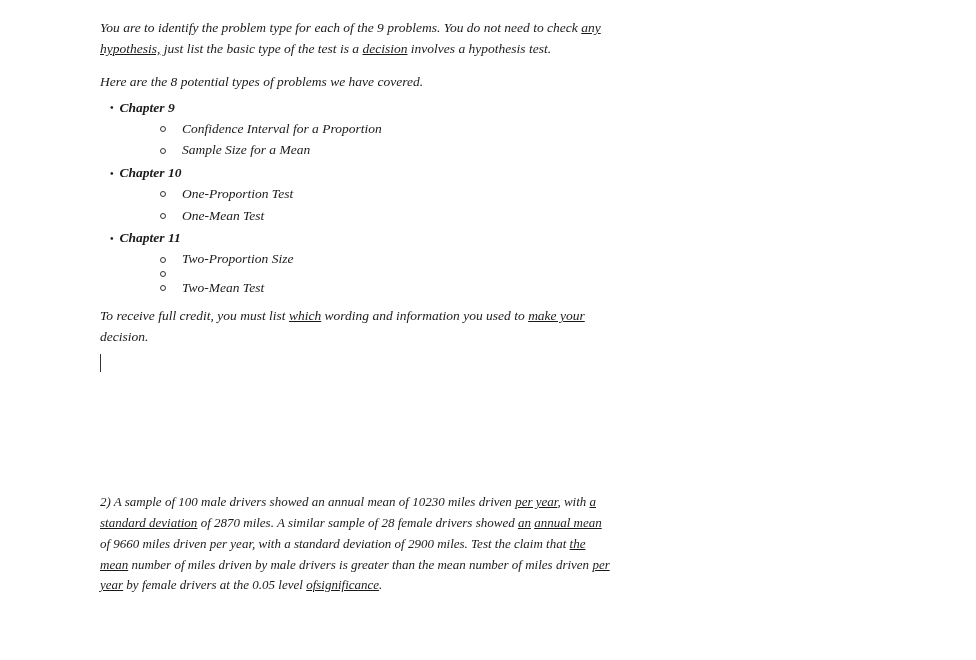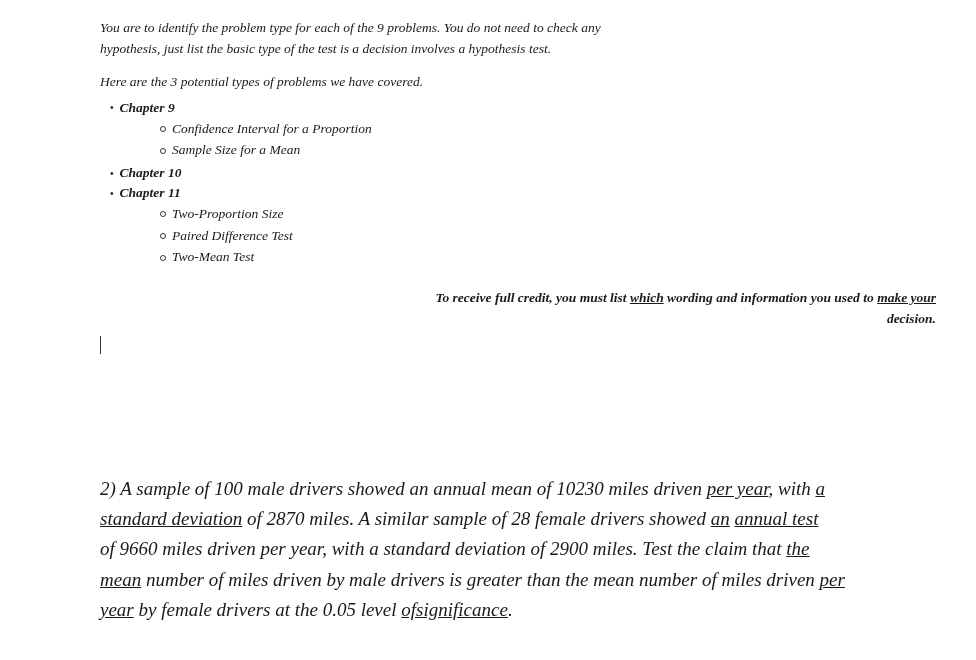--- a/index.html
+++ b/index.html
@@ -23,20 +23,21 @@
     }
 
     .intro-text {
       font-style: italic;
       line-height: 1.55;
       margin-bottom: 14px;
       font-size: 13.5px;
     }
 
     .intro-text .underline {
+      text-decoration: underline;
       text-decoration-style: solid;
     }
 
     .section-heading {
       font-style: italic;
       margin-bottom: 10px;
       font-size: 13.5px;
     }
 
     .outline {
@@ -64,84 +65,83 @@
     }
 
     .sub-items {
       margin-left: 50px;
       margin-top: 1px;
     }
 
     .sub-item {
       display: flex;
       align-items: center;
-      gap: 6px;
+      gap: 16px;
       font-style: italic;
       font-size: 13.5px;
       line-height: 1.6;
     }
 
     .sub-item .circle {
       width: 6px;
       height: 6px;
       border-radius: 50%;
       border: 1px solid #333;
       display: inline-block;
       flex-shrink: 0;
       margin-top: 1px;
     }
 
     .credit-text {
-      font-weight: bold;
+      font-weight: normal;
       font-style: italic;
       line-height: 1.55;
       font-size: 13.5px;
-      margin-top: 20px;
+      margin-top: 8px;
       margin-bottom: 6px;
-      text-align: right;
     }
 
     .credit-text .underline {
       text-decoration: underline;
     }
 
     .cursor-line {
       border-left: 1.5px solid #333;
       height: 18px;
       margin-top: 2px;
       margin-left: 0px;
     }
 
     .problem-section {
       margin-top: 120px;
     }
 
     .problem-text {
-      font-size: 19px;
+      font-size: 13px;
       line-height: 1.6;
       font-style: italic;
     }
 
     .problem-text .underline {
       text-decoration: underline;
       text-decoration-style: solid;
     }
   </style>
 </head>
 <body>
 
 <div class="page-container">
 
   <p class="intro-text">
     You are to identify the problem type for each of the 9 problems. You do not need to check <span class="underline"><em>any</em></span><br>
     <span class="underline"><em>hypothesis,</em></span><em> just list the basic type of the test is a <span class="underline">decision</span> involves a hypothesis test.</em>
   </p>
 
   <p class="section-heading">
-    <em>Here are the 3 potential types of problems we have covered.</em>
+    <em>Here are the 8 potential types of problems we have covered.</em>
   </p>
 
   <div class="outline">
 
     <div class="chapter-item">
       <div class="chapter-label">
         <span class="bullet">•</span>
         <span>Chapter 9</span>
       </div>
       <div class="sub-items">
@@ -154,55 +154,64 @@
           <em>Sample Size for a Mean</em>
         </div>
       </div>
     </div>
 
     <div class="chapter-item">
       <div class="chapter-label">
         <span class="bullet">•</span>
         <span>Chapter 10</span>
       </div>
+      <div class="sub-items">
+        <div class="sub-item">
+          <span class="circle"></span>
+          <em>One-Proportion Test</em>
+        </div>
+        <div class="sub-item">
+          <span class="circle"></span>
+          <em>One-Mean Test</em>
+        </div>
+      </div>
     </div>
 
     <div class="chapter-item">
       <div class="chapter-label">
         <span class="bullet">•</span>
         <span>Chapter 11</span>
       </div>
       <div class="sub-items">
         <div class="sub-item">
           <span class="circle"></span>
           <em>Two-Proportion Size</em>
         </div>
         <div class="sub-item">
           <span class="circle"></span>
-          <em>Paired Difference Test</em>
         </div>
         <div class="sub-item">
           <span class="circle"></span>
           <em>Two-Mean Test</em>
         </div>
       </div>
     </div>
 
   </div>
 
   <p class="credit-text">
     <em>To receive full credit, you must list <span class="underline">which</span> wording and information you used to <span class="underline">make your</span><br>
     decision.</em>
   </p>
 
   <div class="cursor-line"></div>
 
   <div class="problem-section">
     <p class="problem-text">
       <em>2) A sample of 100 male drivers showed an annual mean of 10230 miles driven <span class="underline">per year</span>, with <span class="underline">a</span><br>
-      <span class="underline">standard deviation</span> of 2870 miles. A similar sample of 28 female drivers showed <span class="underline">an</span> <span class="underline">annual test</span><br>
+      <span class="underline">standard deviation</span> of 2870 miles. A similar sample of 28 female drivers showed <span class="underline">an</span> <span class="underline">annual mean</span><br>
       of 9660 miles driven per year, with a standard deviation of 2900 miles. Test the claim that <span class="underline">the</span><br>
       <span class="underline">mean</span> number of miles driven by male drivers is greater than the mean number of miles driven <span class="underline">per</span><br>
       <span class="underline">year</span> by female drivers at the 0.05 level <span class="underline">ofsignificance</span>.</em>
     </p>
   </div>
 
 </div>
 
 </body></html>

